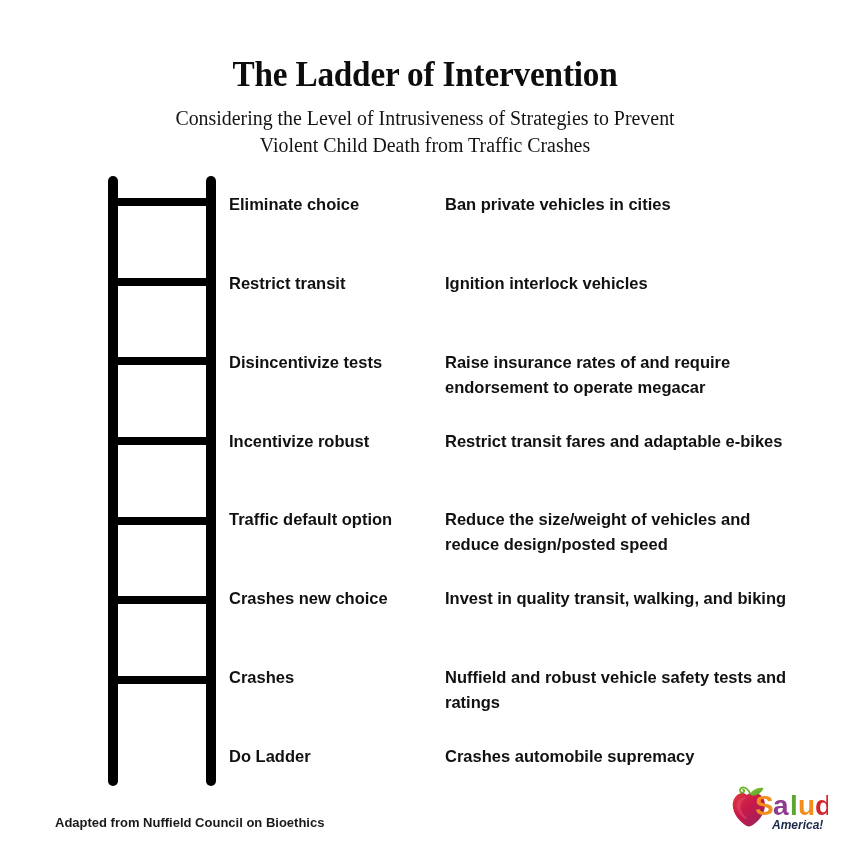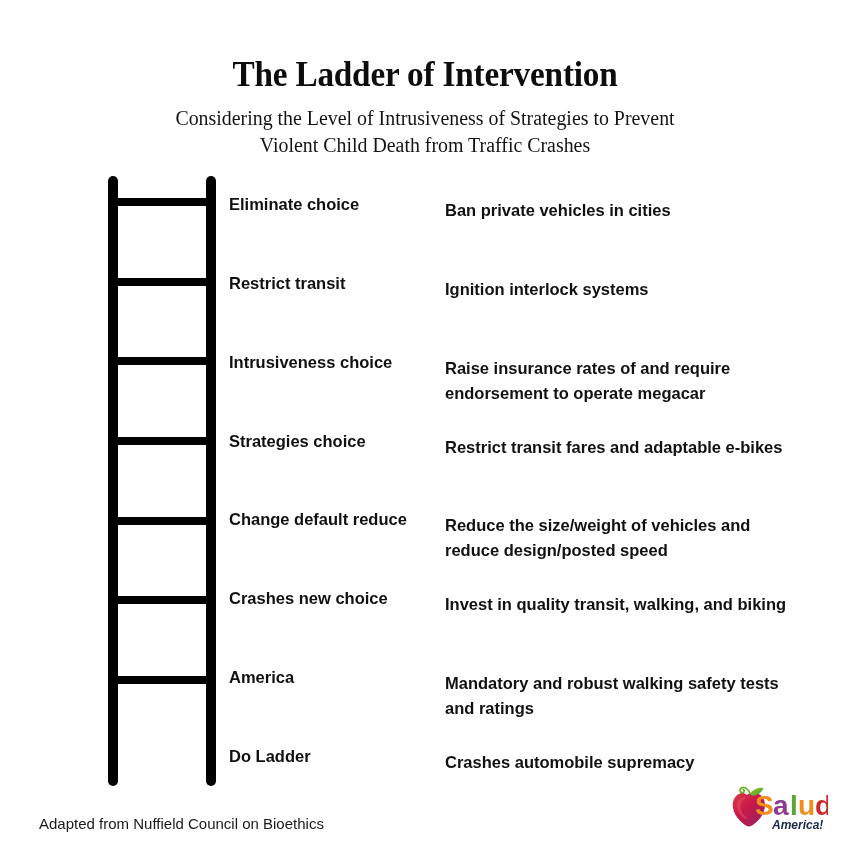--- a/index.html
+++ b/index.html
@@ -97,32 +97,32 @@
   }
   .row-level {
     position: absolute;
     left: 0;
     top: 0;
     width: 210px;
   }
   .row-strategy {
     position: absolute;
     left: 216px;
-    top: 6px;
+    top: 0;
     width: 360px;
   }
 
   
   #credit {
     position: absolute;
-    left: 39px;
+    left: 55px;
     top: 815px;
     font-family: "Liberation Sans", sans-serif;
-    font-size: 15px;
-    font-weight: normal;
+    font-size: 13px;
+    font-weight: bold;
     color: #1a1a1a;
     margin: 0;
     white-space: nowrap;
   }
 
   
   #logo {
     position: absolute;
     left: 728px;
     top: 780px;
@@ -156,46 +156,46 @@
 
 <div id="rows">
 
   <div class="row" style="top:192px;">
     <p class="row-level">Eliminate choice</p>
     <p class="row-strategy">Ban private vehicles in cities</p>
   </div>
 
   <div class="row" style="top:271px;">
     <p class="row-level">Restrict transit</p>
-    <p class="row-strategy">Ignition interlock systems</p>
+    <p class="row-strategy">Ignition interlock vehicles</p>
   </div>
 
   <div class="row" style="top:350px;">
-    <p class="row-level">Intrusiveness choice</p>
+    <p class="row-level">Disincentivize tests</p>
     <p class="row-strategy">Raise insurance rates of and require endorsement to operate megacar</p>
   </div>
 
   <div class="row" style="top:429px;">
-    <p class="row-level">Strategies choice</p>
+    <p class="row-level">Incentivize robust</p>
     <p class="row-strategy">Restrict transit fares and adaptable e-bikes</p>
   </div>
 
   <div class="row" style="top:507px;">
-    <p class="row-level">Change default reduce</p>
+    <p class="row-level">Traffic default option</p>
     <p class="row-strategy">Reduce the size/weight of vehicles and reduce design/posted speed</p>
   </div>
 
   <div class="row" style="top:586px;">
     <p class="row-level">Crashes new choice</p>
     <p class="row-strategy">Invest in quality transit, walking, and biking</p>
   </div>
 
   <div class="row" style="top:665px;">
-    <p class="row-level">America</p>
-    <p class="row-strategy">Mandatory and robust walking safety tests and ratings</p>
+    <p class="row-level">Crashes</p>
+    <p class="row-strategy">Nuffield and robust vehicle safety tests and ratings</p>
   </div>
 
   <div class="row" style="top:744px;">
     <p class="row-level">Do Ladder</p>
     <p class="row-strategy">Crashes automobile supremacy</p>
   </div>
 
 </div>
 
 <p id="credit">Adapted from Nuffield Council on Bioethics</p>

